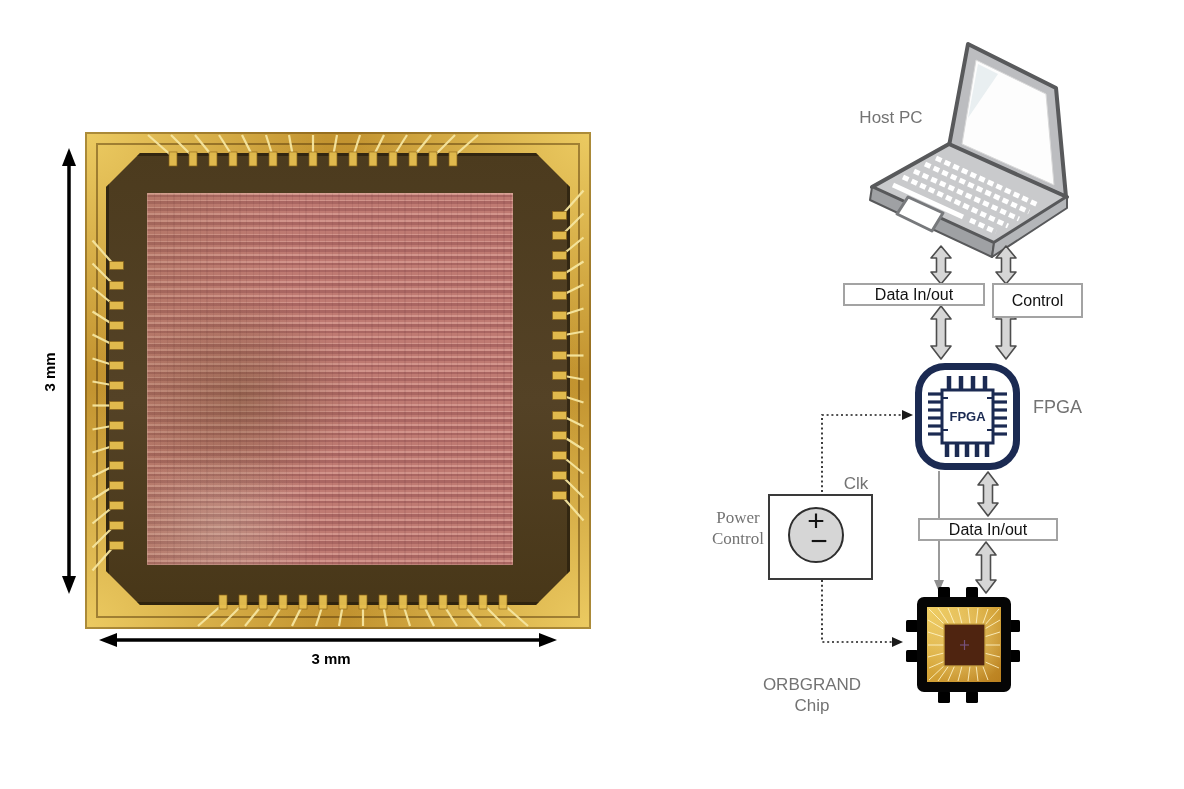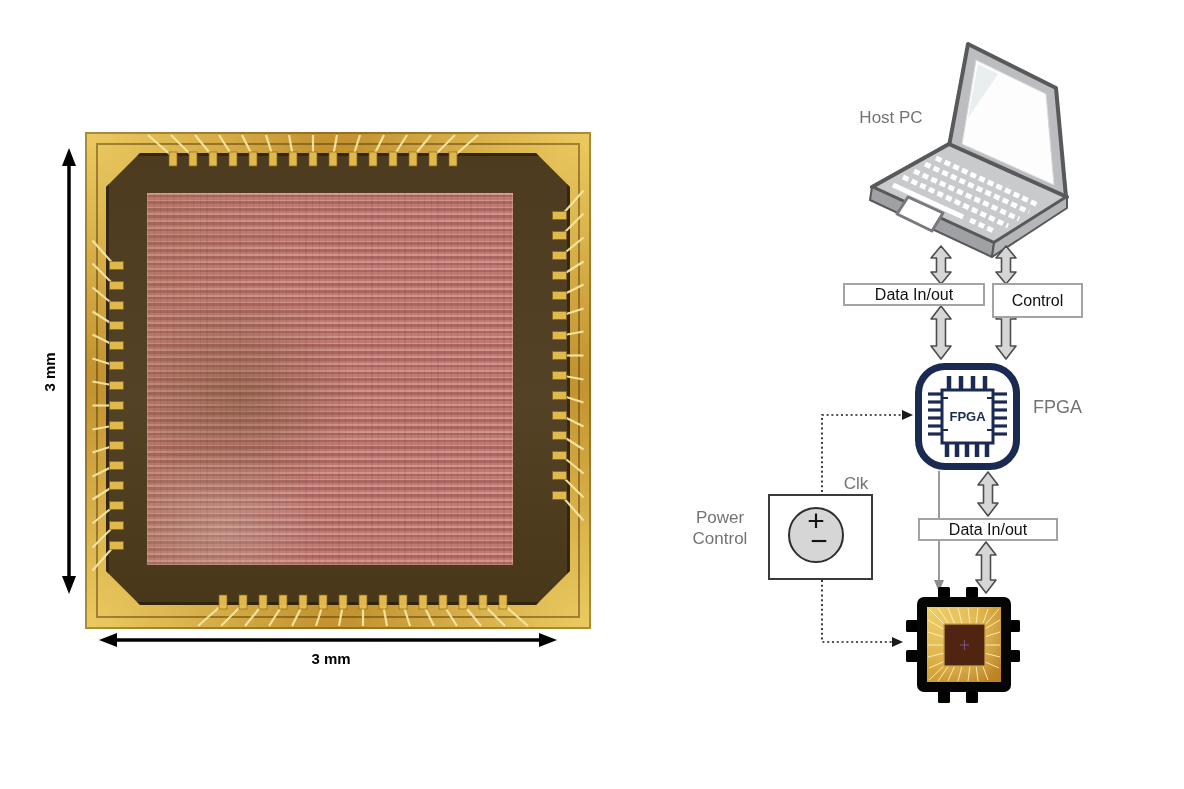--- a/index.html
+++ b/index.html
@@ -291,23 +291,27 @@
   <div class="lbl" style="left:1033px;top:407px;transform:translate(0,-50%);font-size:18px;">FPGA</div>
 
   <div class="lbl" style="left:856px;top:483px;">Clk</div>
 
   <div id="psu-box" class="abs">
     <div id="psu-circle">
       <span id="psu-plus">+</span>
       <span id="psu-minus">−</span>
     </div>
   </div>
-  <div class="lbl" style="left:720px;top:528px;">
+  <div class="lbl" style="left:738px;top:528px;font-family:Liberation Serif, serif;">
     <div>Power</div>
     <div>Control</div>
   </div>
 
   <div class="iobox" style="left:918px;top:518px;width:140px;height:23px;">
     <span>Data In/out</span>
   </div>
 
+  <div class="lbl" style="left:812px;top:695px;">
+    <div>ORBGRAND</div>
+    <div>Chip</div>
+  </div>
 
 </div>
 
 </body></html>

